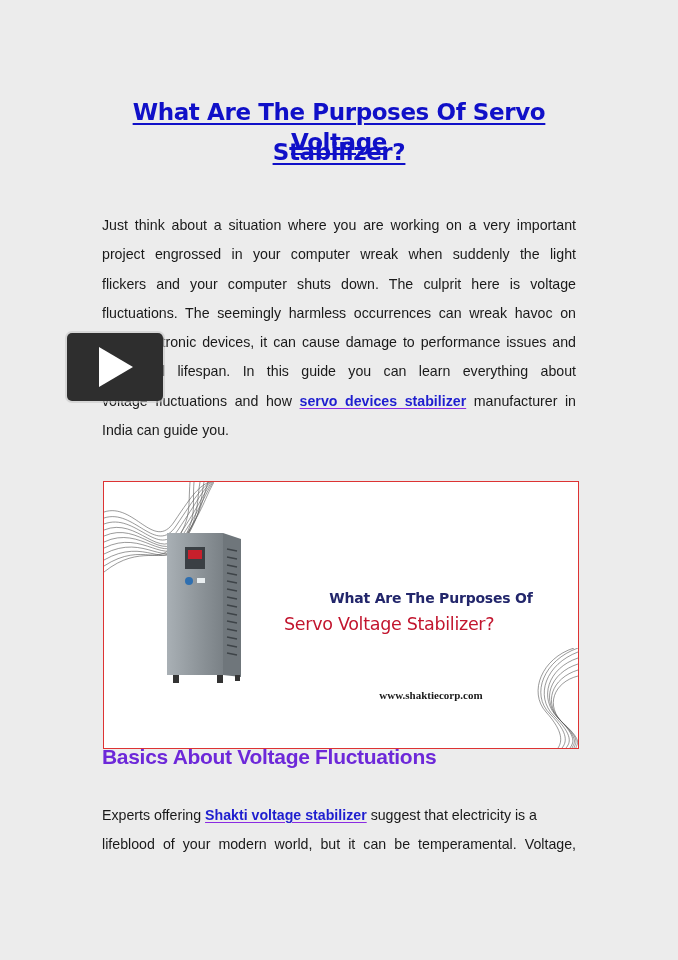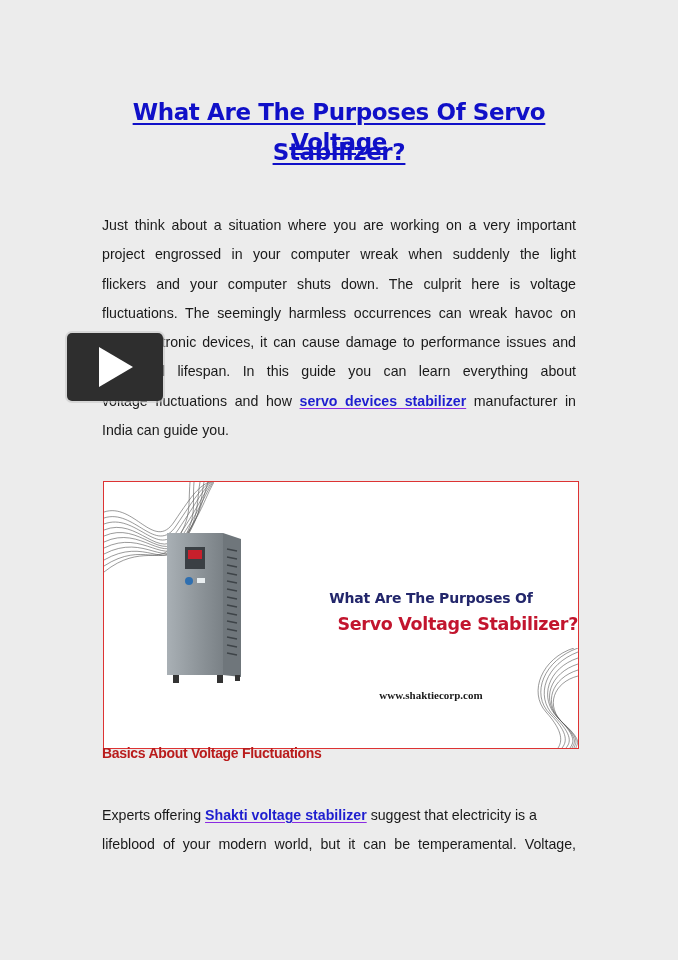--- a/index.html
+++ b/index.html
@@ -114,23 +114,23 @@
     font-weight: bold;
     font-size: 14px;
     color: #22266b;
     letter-spacing: -0.2px;
   }
   .banner .b-line2 {
     position: absolute;
     left: 180px;
     width: 294px;
     top: 132px;
-    text-align: right;
+    text-align: left;
     font-family: "DejaVu Sans", sans-serif;
-    font-weight: bold;
+    font-weight: normal;
     font-size: 17.5px;
     color: #c2152e;
     letter-spacing: -0.3px;
   }
   .banner .b-url {
     position: absolute;
     left: 190px;
     width: 274px;
     top: 207px;
     text-align: center;
@@ -139,22 +139,22 @@
     font-size: 11px;
     color: #1a1a1a;
   }
 
   .section-heading {
     position: absolute;
     left: 102px;
     top: 745px;
     font-family: "Liberation Sans", sans-serif;
     font-weight: bold;
-    font-size: 14px;
-    color: #b91c1c;
+    font-size: 21px;
+    color: #6d28d9;
     letter-spacing: -0.3px;
   }
   .para2 { top: 801px; }
 </style>
 </head>
 <body>
 
 <div class="page">
 
   <div class="title l1">

